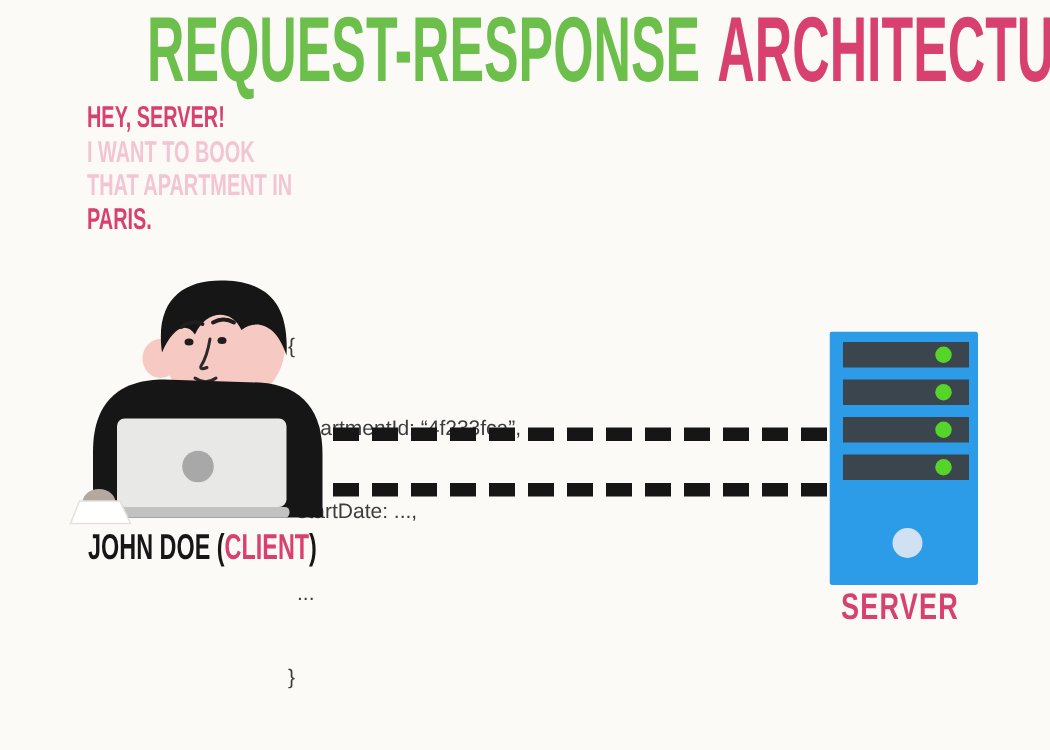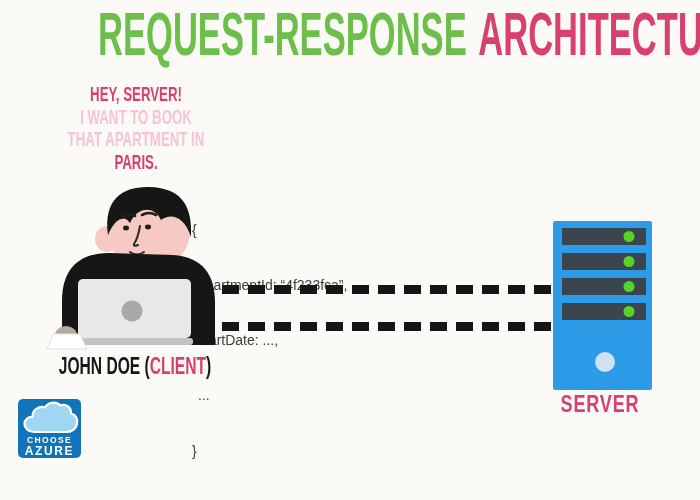--- a/index.html
+++ b/index.html
@@ -17,21 +17,21 @@
   .title{
     position:absolute; top:4px; left:0; width:100%;
     text-align:center; white-space:nowrap;
     font-weight:bold; font-size:48px; line-height:1; letter-spacing:0px;
     transform:scale(0.72,1.28); transform-origin:50% 0;
   }
   .title .t-green{color:var(--green); margin-right:16px;}
   .title .t-pink{color:var(--pink);}
   
   .speech{
-    position:absolute; left:36px; top:84px; width:200px; text-align:center;
+    position:absolute; left:36px; top:68px; width:200px; text-align:left;
   }
   .speech .line{
     display:block; font-weight:bold; font-size:17px; line-height:22.5px;
     white-space:nowrap; transform:scale(0.78,1.18); transform-origin:50% 50%;
   }
   .speech .strong{color:var(--pink);}
   .speech .faded{color:var(--faded-pink);}
   
   .payload{
     position:absolute; left:192px; top:184px;
@@ -137,25 +137,14 @@
       <circle cx="76" cy="15.5" r="5.5" fill="var(--led-green)"></circle>
       <circle cx="76" cy="40.5" r="5.5" fill="var(--led-green)"></circle>
       <circle cx="76" cy="65.5" r="5.5" fill="var(--led-green)"></circle>
       <circle cx="76" cy="90.5" r="5.5" fill="var(--led-green)"></circle>
       <circle cx="52" cy="141" r="10" fill="#cfe1f3"></circle>
     </svg>
   </div>
 
   <div class="server-label">SERVER</div>
 
-  <div class="logo-wrap">
-    <svg width="63" height="59" viewBox="0 0 63 59">
-      <rect x="0" y="0" width="63" height="59" rx="5" fill="var(--azure-blue)"></rect>
-      <path d="M 17,33 C 10,33 6.5,29 6.5,25 C 6.5,20.5 10.5,17.5 14.5,18
-               C 14,11 21,6.5 27,8.5 C 30,3 38,2 42.5,6.5
-               C 48,4.5 53.5,8.5 53,14.5 C 58,15.5 60,20 59,24.5
-               C 58,30.5 53,33 48,33 Z" fill="var(--cloud-blue)" stroke="#ffffff" stroke-width="2.2" stroke-linejoin="round"></path>
-      <text x="31.5" y="44" text-anchor="middle" fill="#ffffff" font-weight="bold" font-size="8.5" letter-spacing="1.4" font-family="Liberation Sans, sans-serif">CHOOSE</text>
-      <text x="31.5" y="55.5" text-anchor="middle" fill="#ffffff" font-weight="bold" font-size="12" letter-spacing="1.6" font-family="Liberation Sans, sans-serif">AZURE</text>
-    </svg>
-  </div>
 
 </div>
 
 </body></html>

